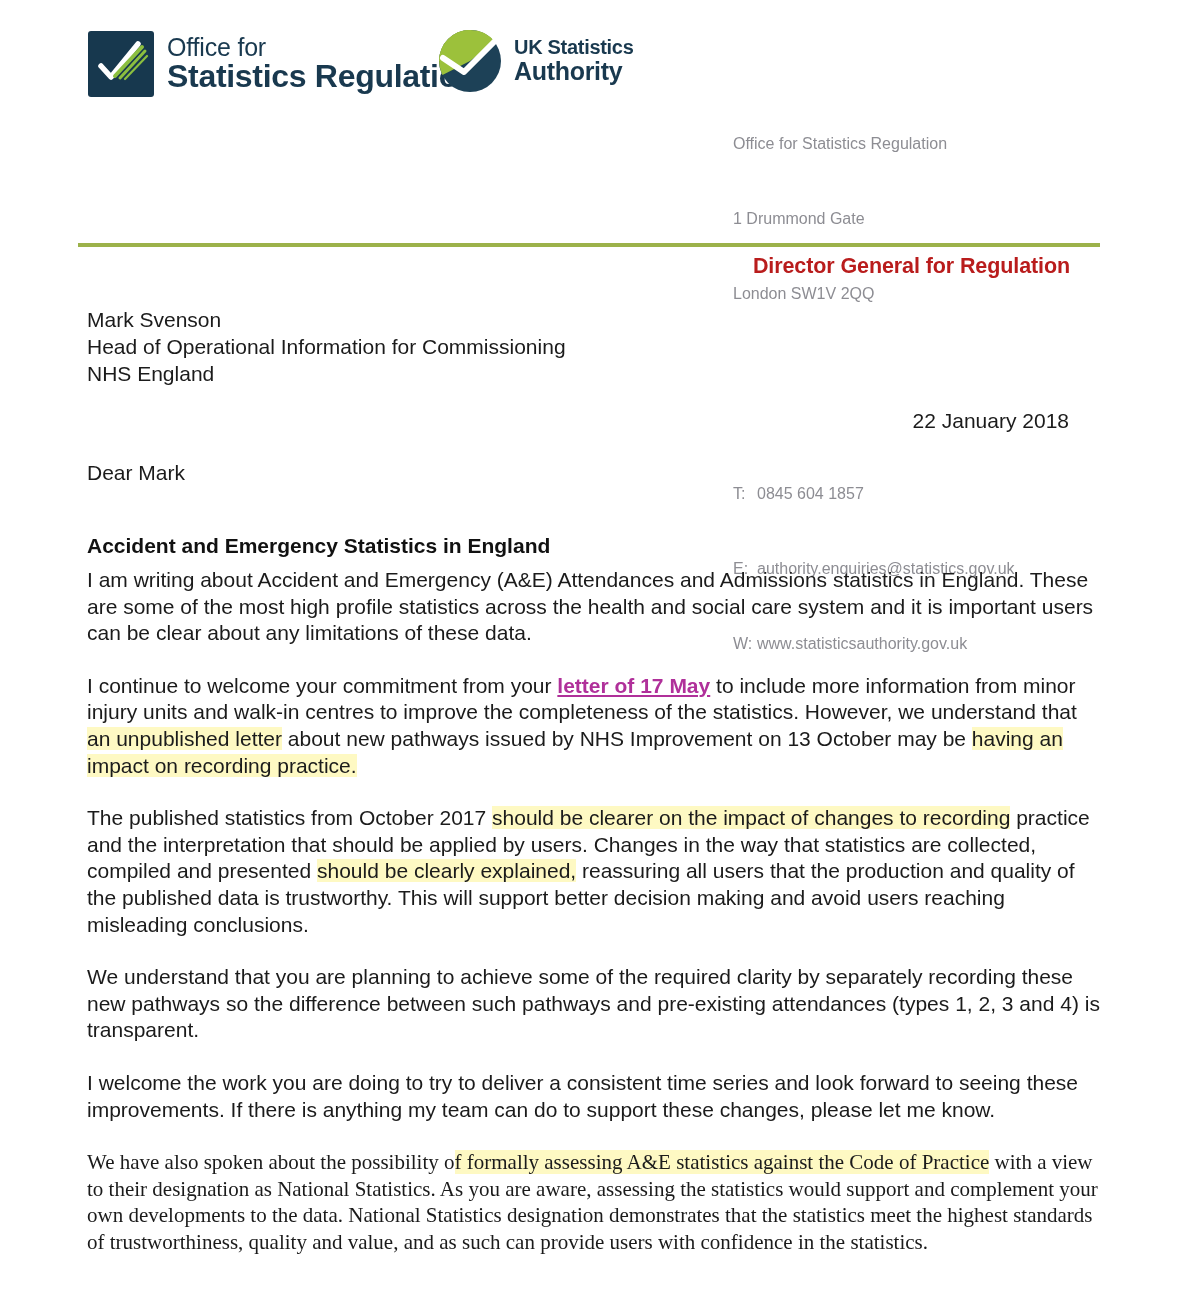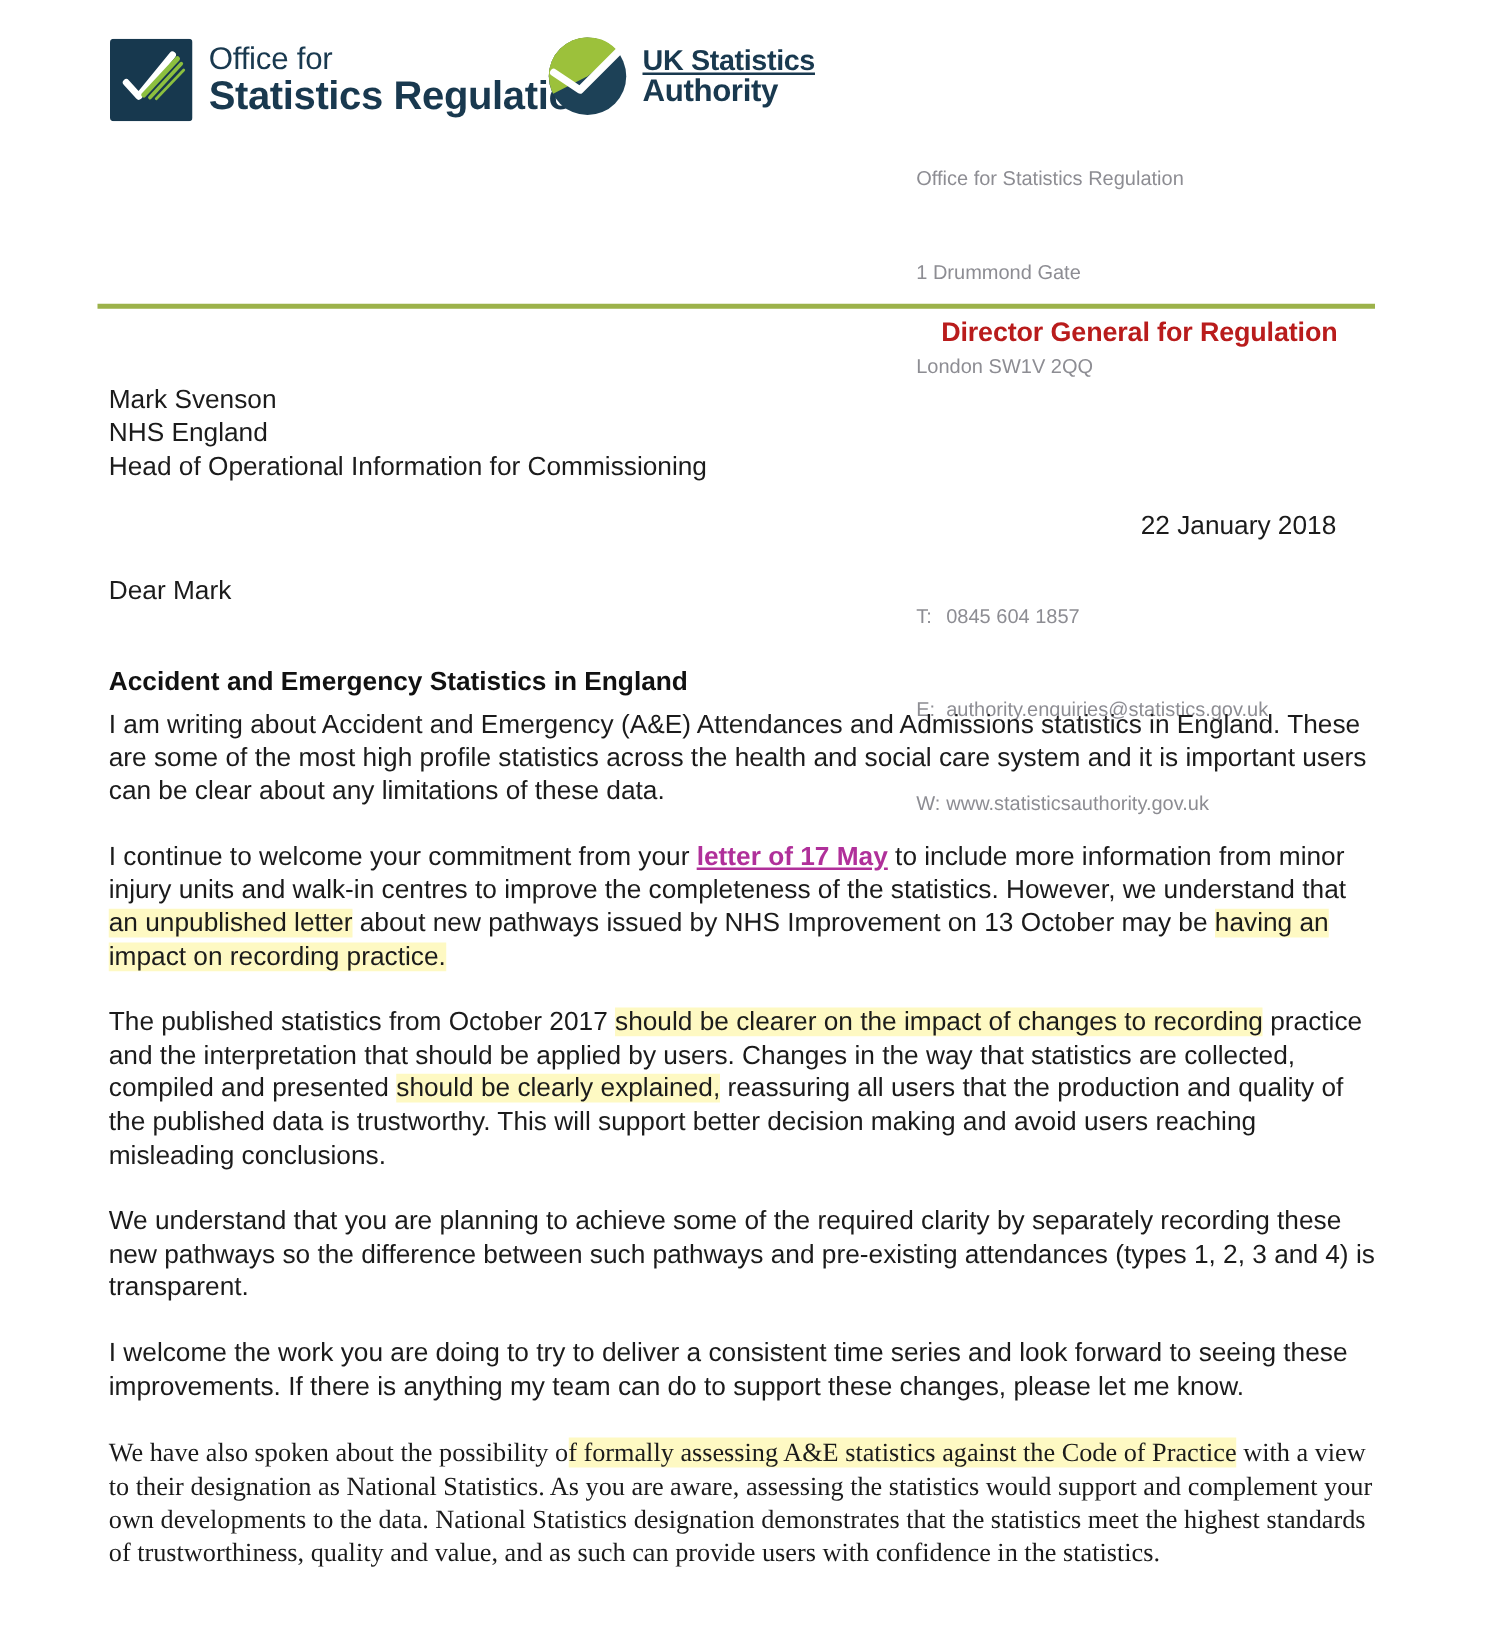--- a/index.html
+++ b/index.html
@@ -66,21 +66,21 @@
     width: 66px;
     height: 66px;
     flex: 0 0 66px;
   }
   .uksa-wordmark {
     margin-left: 11px;
     line-height: 1.06;
     color: #19394f;
     font-weight: 700;
   }
-  .uksa-word-line1 { font-size: 23px; letter-spacing: -0.3px; text-decoration: underline; }
+  .uksa-word-line1 { font-size: 20px; letter-spacing: -0.3px; }
   .uksa-word-line2 { font-size: 25px; letter-spacing: -0.3px; }
 
   .address-block {
     position: absolute;
     left: 733px;
     top: 31px;
     color: #8d8d93;
     font-size: 16px;
     line-height: 25px;
     white-space: pre;
@@ -220,22 +220,22 @@
       </div>
     </div>
   </div>
 
   <div class="rule"></div>
 
   <div class="dg-title">Director General for Regulation</div>
 
   <div class="recipient">
     <div>Mark Svenson</div>
+    <div>Head of Operational Information for Commissioning</div>
     <div>NHS England</div>
-    <div>Head of Operational Information for Commissioning</div>
   </div>
 
   <div class="date">22 January 2018</div>
 
   <div class="salutation">Dear Mark</div>
 
   <div class="subject">Accident and Emergency Statistics in England</div>
 
   <div class="body-copy">
 

